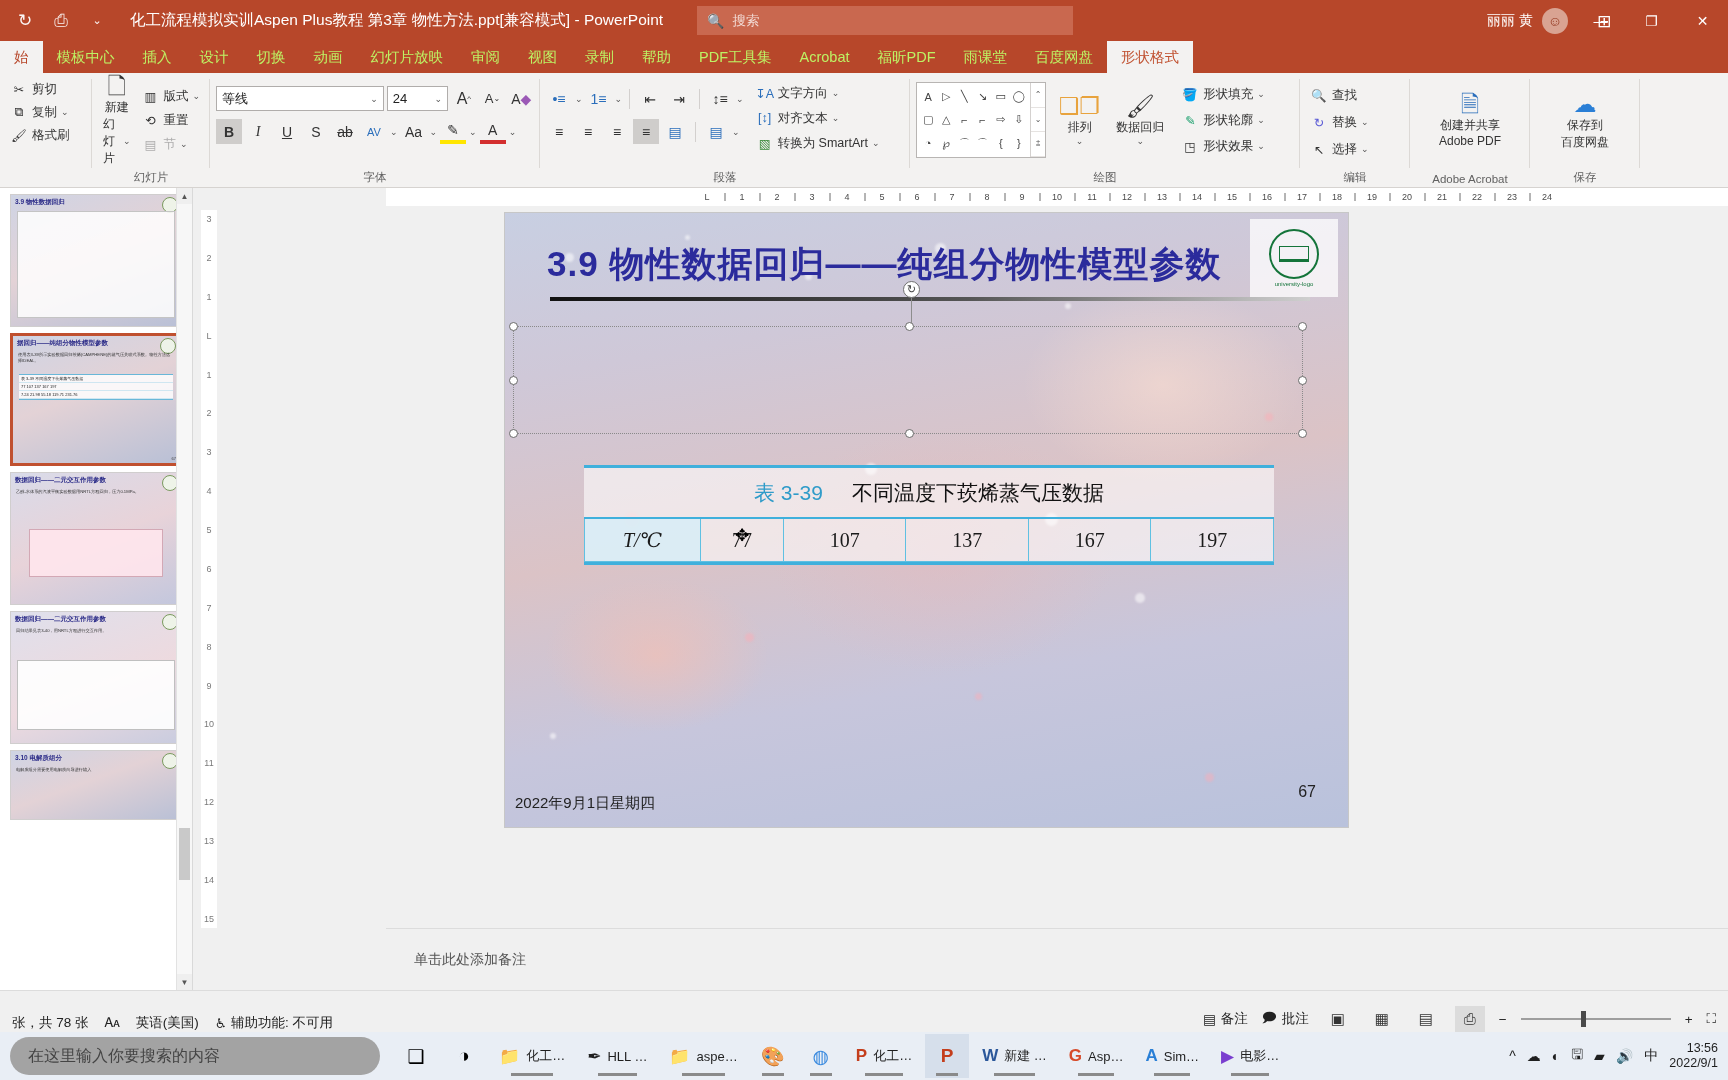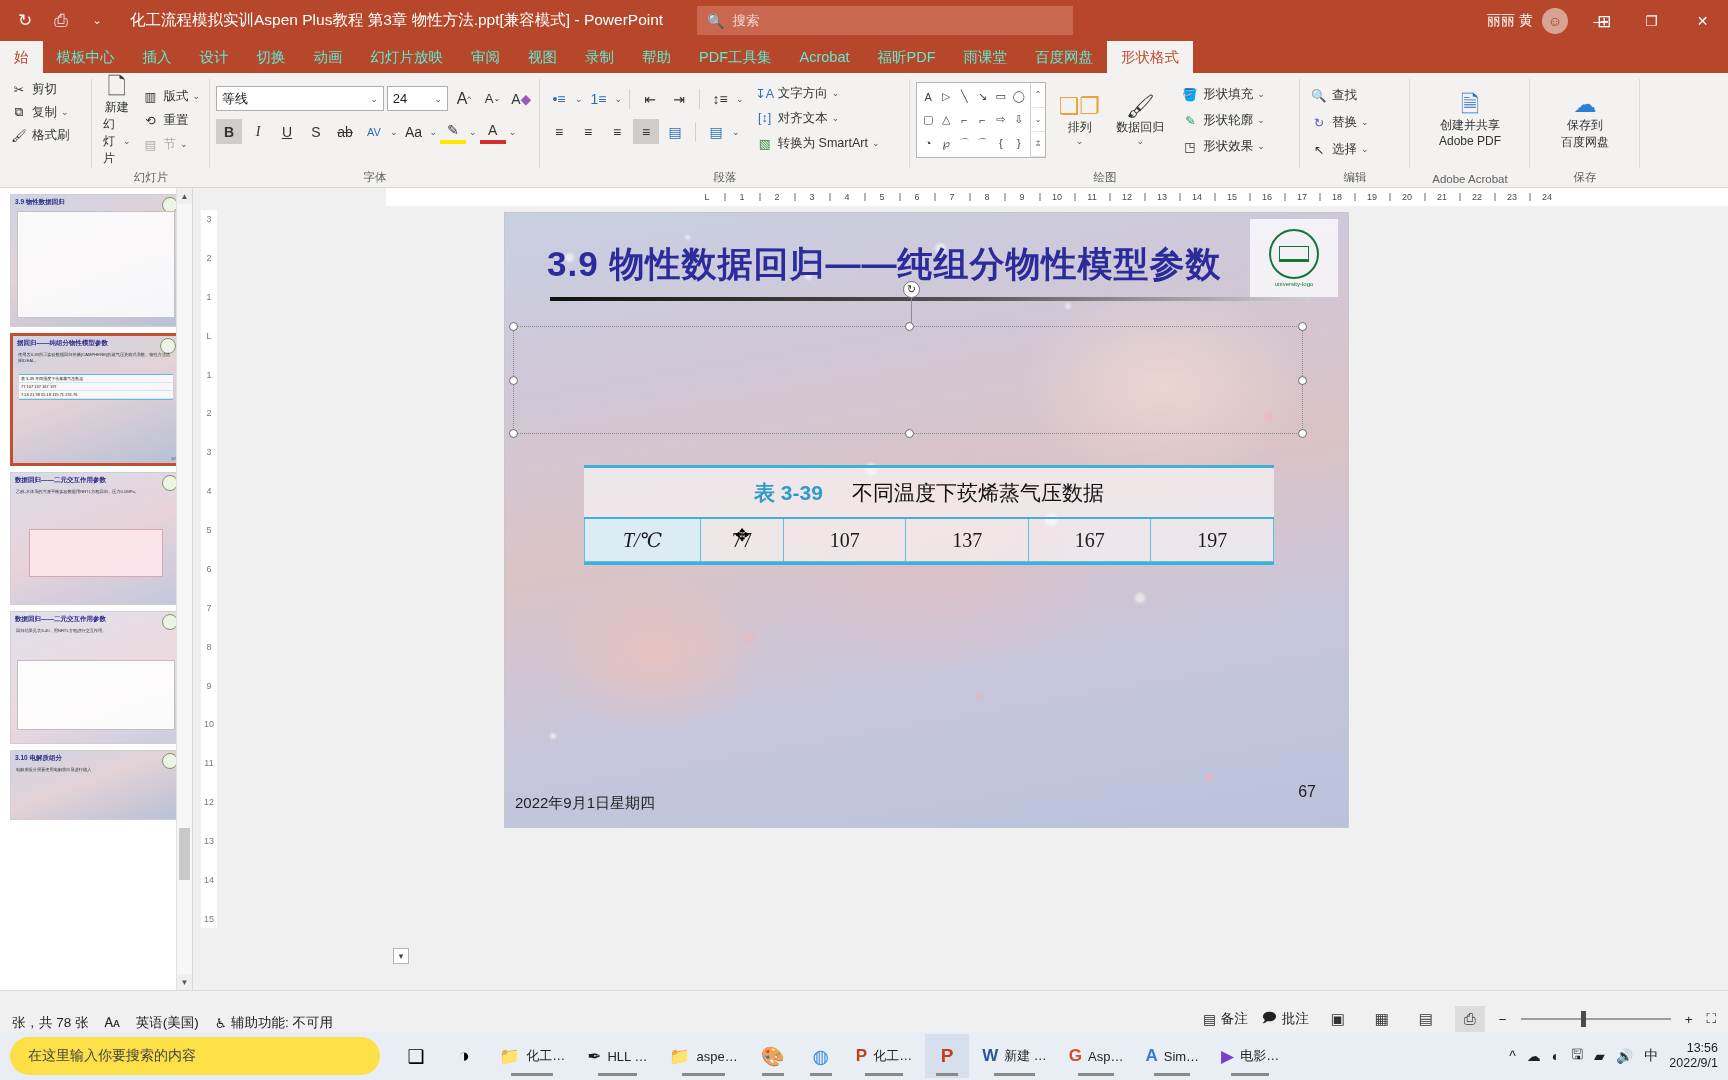--- a/index.html
+++ b/index.html
@@ -27,21 +27,21 @@
   }
   #searchbox .mag { font-size:14px; }
   .tr-user { position:absolute; right:160px; top:0; height:41px; display:flex; align-items:center; gap:9px; font-size:14px;}
   .avatar { width:26px; height:26px; border-radius:50%; background:#d9a392; display:flex;align-items:center;justify-content:center;font-size:14px;color:#8e2f17;}
   .ribbondisp { position:absolute; right:112px; top:9px; width:24px;height:24px; display:flex;align-items:center;justify-content:center;font-size:17px;}
   .wbtns { position:absolute; right:0; top:0; display:flex; height:41px; }
   .wbtn { width:51px; height:41px; display:flex;align-items:center;justify-content:center;font-size:14px;color:#fff;}
 
   
   #tabs { height:32px; background:#b7472a; display:flex; align-items:stretch; position:relative; }
-  #tabs .tab { padding:0 14px; display:flex; align-items:center; color:#5eead4; font-size:14.5px; white-space:nowrap; }
+  #tabs .tab { padding:0 14px; display:flex; align-items:center; color:#bef264; font-size:14.5px; white-space:nowrap; }
   #tabs .tab.active { background:#f3f2f1; color:#b7472a; }
   #tabs .tab.ctx-active { background:#f3f2f1; color:#c0502f; }
 
   
   #ribbon { height:115px; background:#f3f2f1; border-bottom:1px solid #d6d3d0; display:flex; position:relative;}
   .grp { display:flex; flex-direction:column; justify-content:space-between; padding:3px 6px 0 6px; position:relative; height:115px;}
   .grp:after { content:""; position:absolute; right:0; top:6px; bottom:20px; width:1px; background:#dcd9d6; }
   .grp .glabel { text-align:center; font-size:11.5px; color:#616161; padding-bottom:3px; }
   .grow { display:flex; align-items:center; }
 
@@ -127,21 +127,21 @@
   #exline1 { left:38px; top:12px; }
   #exline2 { left:38px; top:62px; }
   .hl { background:#ffff66; }
   .redlab { color:#e8001c; font-weight:bold; }
   .ghostsel { background:rgba(120,120,120,.35); border:1px solid #9b9b9b; }
 
   
   #dtable { position:absolute; left:79px; top:252px; width:690px; background:rgba(255,255,255,.58);
      border-top:3px solid #3fb0dc; border-bottom:3px solid #3fb0dc; }
   #dtable .cap { text-align:center; padding:11px 0 10px 0; font-size:21px; color:#111; }
-  #dtable .cap .tno { color:#2f9bc9; font-weight:bold; }
+  #dtable .cap .tno { color:#2f9bc9; font-weight:normal; }
   #dtable table { border-collapse:collapse; width:100%; }
   #dtable td { border:1px solid #5fc0e2; text-align:center; font-size:20px; color:#1a1a1a;
                font-family:"Liberation Serif","DejaVu Serif",serif; padding:9px 0; }
   #dtable td.hd { background:rgba(214,238,248,.8); width:116px; font-style:italic; }
   #dtable tr.top td { border-top:2px solid #3fb0dc; }
 
   #slide-date { position:absolute; left:10px; bottom:14px; font-size:15px; color:#222; }
   #slide-no  { position:absolute; right:32px; bottom:26px; font-size:16px; color:#222; }
 
   #cursor { position:absolute; left:230px; top:312px; font-size:17px; color:#000; }
@@ -156,22 +156,22 @@
   #status { height:42px; background:#f0f0f0; border-top:1px solid #dcdcdc; display:flex; align-items:flex-end; font-size:13.5px; color:#222; }
   #status .sl { display:flex; align-items:center; gap:16px; padding-left:12px; }
   #status .sr { margin-left:auto; display:flex; align-items:center; gap:14px; padding-right:12px; }
   #status .vbtn { width:30px;height:26px;display:flex;align-items:center;justify-content:center;font-size:15px;color:#333;}
   #status .vbtn.on { background:#dcdcdc; }
   .zoomtrack { width:150px; height:2px; background:#9e9e9e; position:relative; }
   .zoomthumb { position:absolute; left:60px; top:-7px; width:5px;height:16px;background:#4a4a4a; }
 
   
   #taskbar { height:48px; background:#e9eef5; display:flex; align-items:center; position:relative; }
-  #tbsearch { margin-left:10px; width:370px; height:38px; background:#fde047; border-radius:19px; display:flex; align-items:center;
-              padding-left:18px; color:#444; font-size:14px; }
+  #tbsearch { margin-left:10px; width:370px; height:38px; background:#a3a3a3; border-radius:19px; display:flex; align-items:center;
+              padding-left:18px; color:#444; font-size:16px; }
   #tbicons { display:flex; align-items:center; gap:4px; margin-left:14px; }
   .tbi { height:44px; min-width:44px; display:flex; align-items:center; justify-content:center; font-size:19px; position:relative; }
   .tbi.app { min-width:auto; padding:0 9px; gap:6px; font-size:13px; color:#1f1f1f; }
   .tbi.app .gl { font-size:17px; }
   .tbi.running:after { content:""; position:absolute; bottom:2px; left:25%; right:25%; height:3px; background:#8a8a8a;}
   .tbi.active { background:#d6dfeb; }
   #trayarea { margin-left:auto; display:flex; align-items:center; gap:11px; padding-right:10px; font-size:14px; color:#1f1f1f; }
   #clock { font-size:12.5px; line-height:15px; text-align:right; }
 </style>
 </head>
@@ -657,20 +657,23 @@
           </table>
       </div>
 
       <div id="slide-date">2022年9月1日星期四</div>
       <div id="slide-no">67</div>
 
       <div id="cursor">✥</div>
     </div>
 
     <div id="notes-collapse">▾</div>
+    <div id="notes">
+      <span>单击此处添加备注</span>
+    </div>
   </div>
 </div>
 
 <div id="status">
   <div class="sl">
     <span>张，共 78 张</span>
     <span>🗛</span>
     <span>英语(美国)</span>
     <span style="display:flex;align-items:center;gap:4px">
       <span>♿</span>

